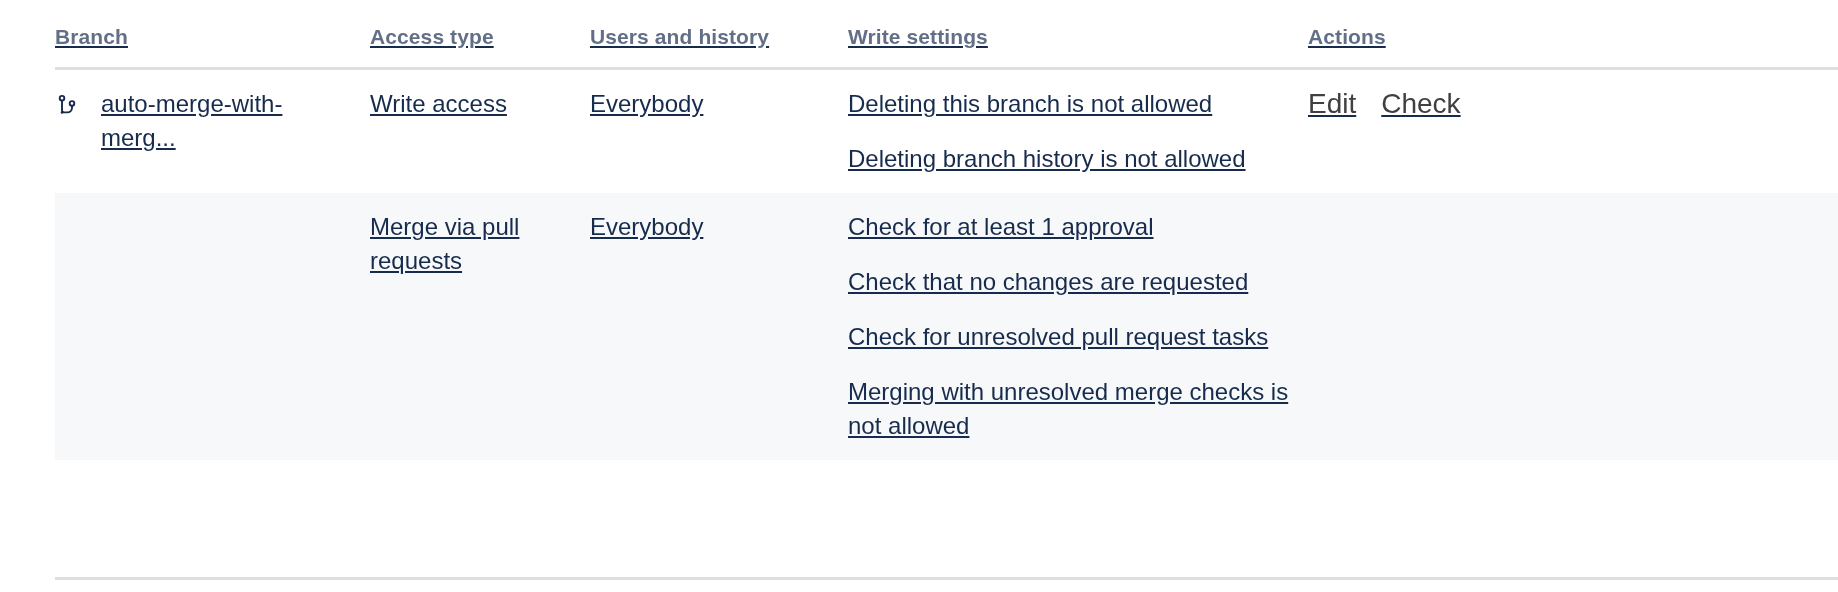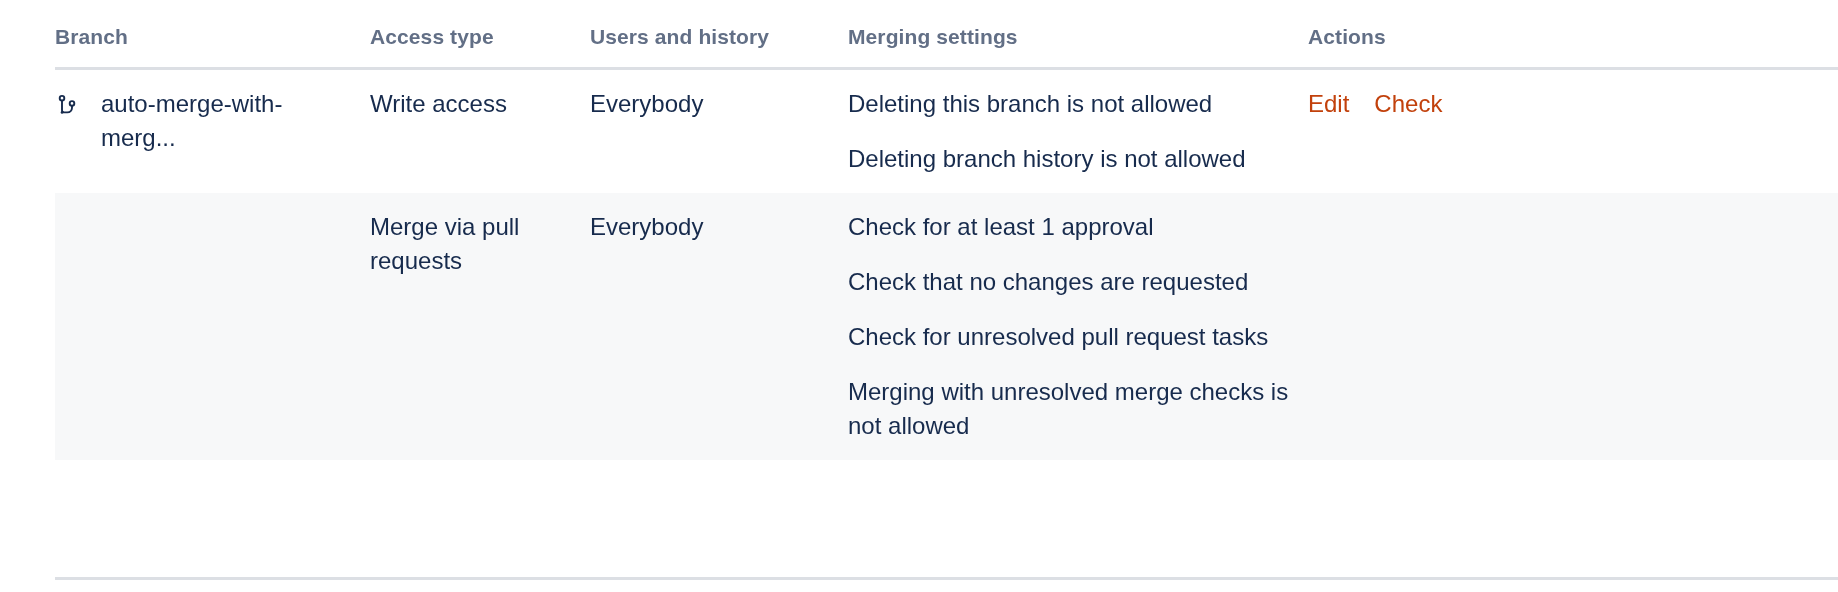--- a/index.html
+++ b/index.html
@@ -17,20 +17,21 @@
     overflow: hidden;
   }
 
   .branch-permissions-table {
     position: absolute;
     left: 55px;
     top: 0;
     width: 1783px;
     border-collapse: collapse;
     table-layout: fixed;
+    text-decoration: underline;
   }
 
   .branch-permissions-table thead th {
     text-align: left;
     font-size: 21px;
     font-weight: 700;
     color: #626F86;
     letter-spacing: 0.1px;
     padding: 25px 0 18px 0;
     vertical-align: bottom;
@@ -101,22 +102,22 @@
     margin: 0 0 21px 0;
   }
   .settings-list li:last-child { margin-bottom: 0; }
 
   .actions-cell {
     display: flex;
     align-items: flex-start;
     gap: 25px;
   }
   .action-link {
-    color: #c2410c;
-    font-size: 24px;
+    color: #404040;
+    font-size: 28px;
     line-height: 34px;
     font-weight: 400;
     text-decoration: none;
     cursor: pointer;
   }
 </style>
 </head>
 <body>
 
 <table class="branch-permissions-table">
@@ -125,21 +126,21 @@
     <col class="col-access">
     <col class="col-users">
     <col class="col-custom">
     <col class="col-actions">
   </colgroup>
   <thead>
     <tr>
       <th>Branch</th>
       <th>Access type</th>
       <th>Users and history</th>
-      <th>Merging settings</th>
+      <th>Write settings</th>
       <th>Actions</th>
     </tr>
   </thead>
   <tbody>
 
     <tr class="row-rule-first">
       <td>
         <div class="branch-cell">
           <span class="branch-icon">
             <svg width="24" height="24" viewBox="0 0 24 24" fill="none" aria-hidden="true">

